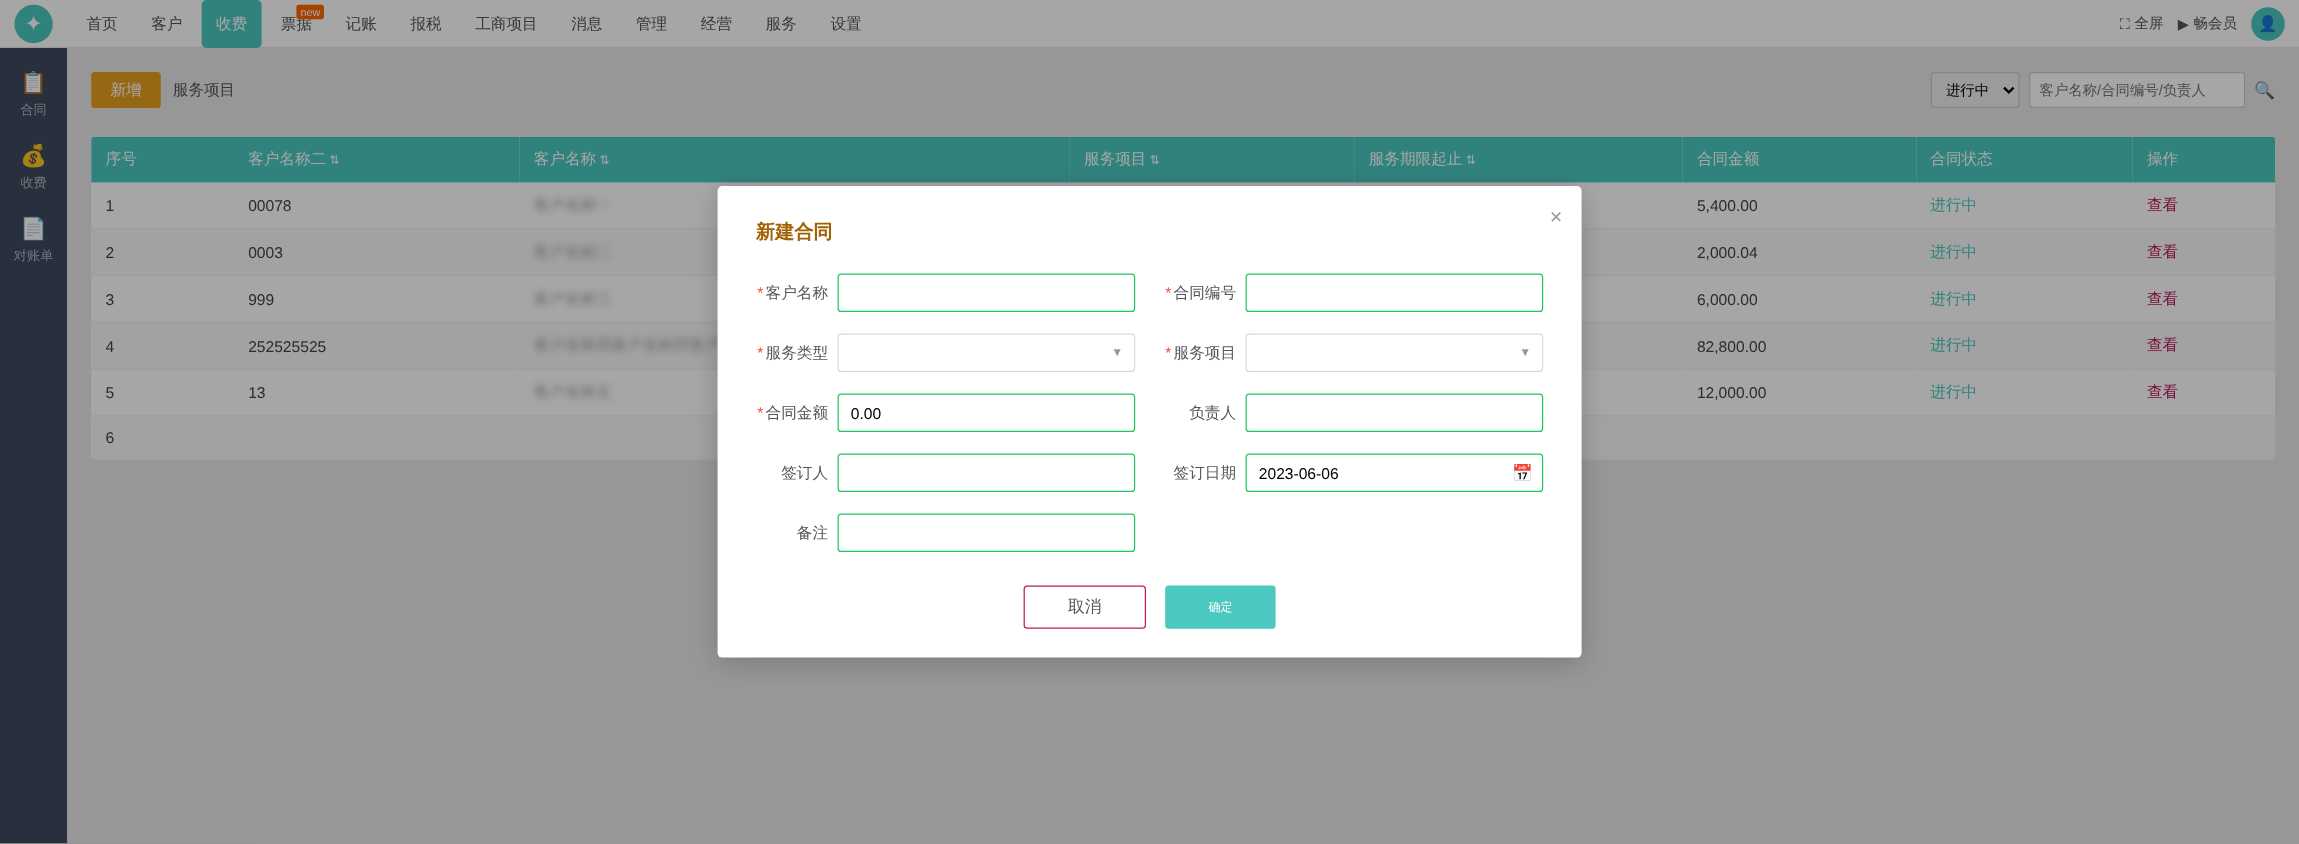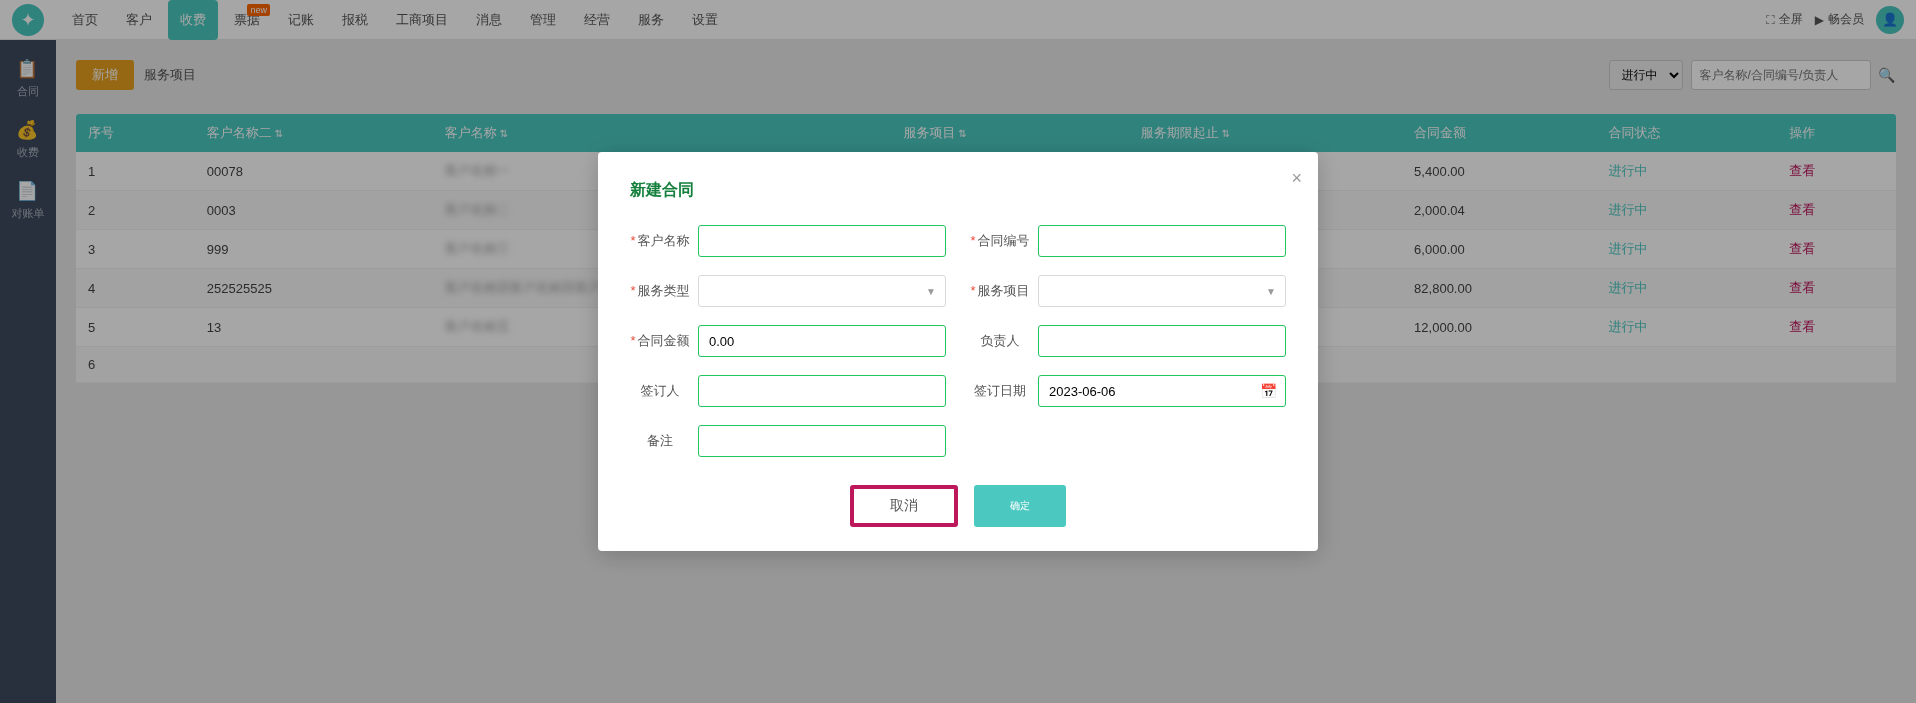--- a/index.html
+++ b/index.html
@@ -48,34 +48,34 @@
     tbody tr { border-bottom: 1px solid #f0f0f0; }
     tbody tr:nth-child(even) { background: #f9f9f9; }
     tbody td { padding: 10px 12px; color: #444; font-size: 13px; }
     .blurred { color: transparent; text-shadow: 0 0 6px #999; user-select: none; }
     .status-tag { color: #4bc8c0; }
     .action-link { color: #be185d; cursor: pointer; }
 
     
     .modal-overlay { position: fixed; top: 0; left: 0; width: 100%; height: 100%; background: rgba(0,0,0,0.35); z-index: 100; display: flex; align-items: center; justify-content: center; }
     .modal { background: #fff; border-radius: 4px; width: 720px; padding: 28px 32px 24px; position: relative; box-shadow: 0 4px 24px rgba(0,0,0,0.2); }
-    .modal-title { font-size: 16px; color: #15803d; margin-bottom: 24px; }
+    .modal-title { font-size: 16px; color: #a16207; margin-bottom: 24px; }
     .modal-close { position: absolute; top: 16px; right: 16px; cursor: pointer; color: #999; font-size: 18px; background: none; border: none; }
     .form-row { display: flex; gap: 24px; margin-bottom: 18px; }
     .form-field { flex: 1; display: flex; align-items: center; gap: 8px; }
-    .form-label { font-size: 13px; color: #555; white-space: nowrap; min-width: 60px; text-align: center; }
+    .form-label { font-size: 13px; color: #555; white-space: nowrap; min-width: 60px; text-align: right; }
     .required-star { color: #e74c3c; margin-right: 2px; }
     .form-input { flex: 1; border: 1px solid #22c55e; border-radius: 3px; padding: 6px 10px; font-size: 13px; height: 32px; outline: none; }
     .form-select { flex: 1; border: 1px solid #d9d9d9; border-radius: 3px; padding: 6px 10px; font-size: 13px; height: 32px; outline: none; background: #fff; appearance: none; position: relative; }
     .select-wrapper { flex: 1; position: relative; display: flex; align-items: center; }
     .select-arrow { position: absolute; right: 10px; color: #999; pointer-events: none; font-size: 10px; }
     .date-wrapper { flex: 1; position: relative; display: flex; align-items: center; }
     .date-icon { position: absolute; right: 8px; color: #999; font-size: 14px; pointer-events: none; }
     .modal-footer { display: flex; justify-content: center; gap: 16px; margin-top: 28px; }
-    .btn-cancel { background: #fff; border: 4px solid #be185d; color: #555; padding: 8px 36px; border-radius: 3px; cursor: pointer; font-size: 14px; }
+    .btn-cancel { background: #fff; border: 1px solid #be185d; color: #555; padding: 8px 36px; border-radius: 3px; cursor: pointer; font-size: 14px; }
     .btn-confirm { background: #4bc8c0; border: none; color: #fff; padding: 8px 36px; border-radius: 3px; cursor: pointer; font-size: 10px; }
   </style>
 </head>
 <body>
 
 <div class="top-nav">
   <div class="nav-logo">
     <span>✦</span>
   </div>
   <div class="nav-items">

